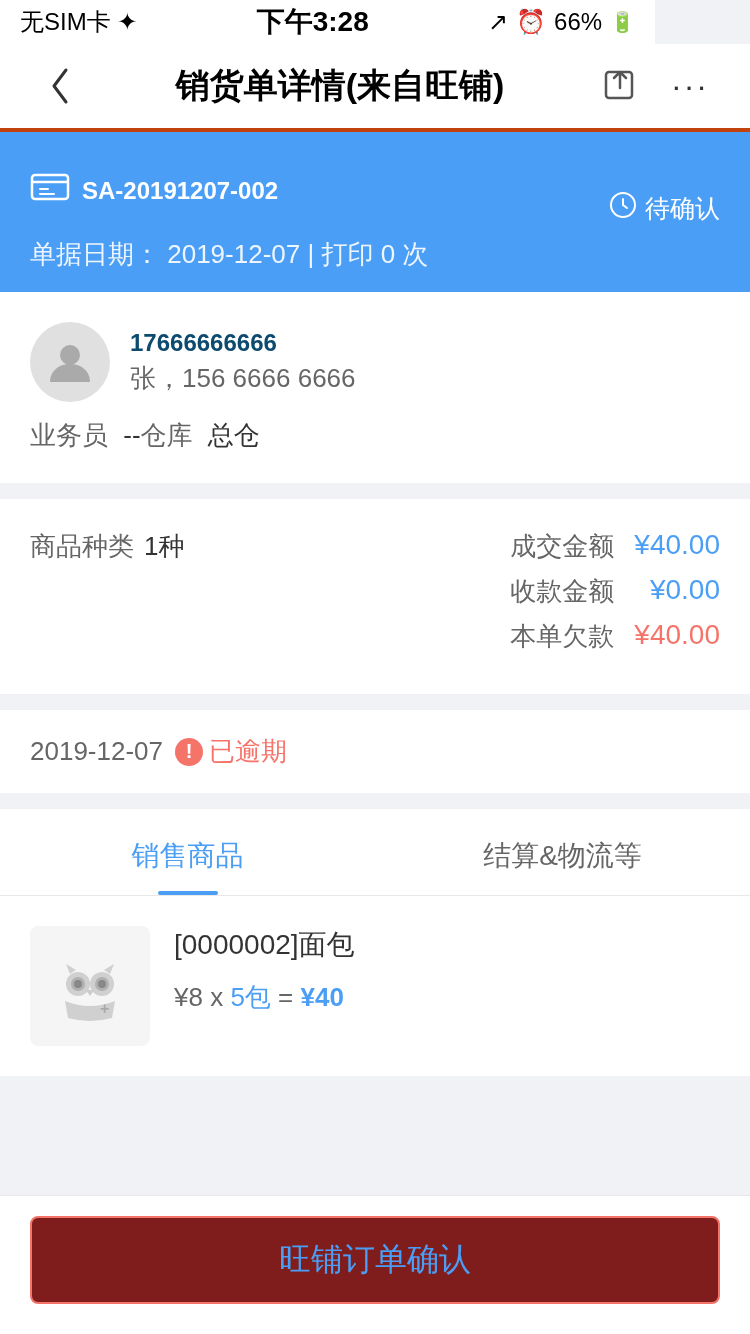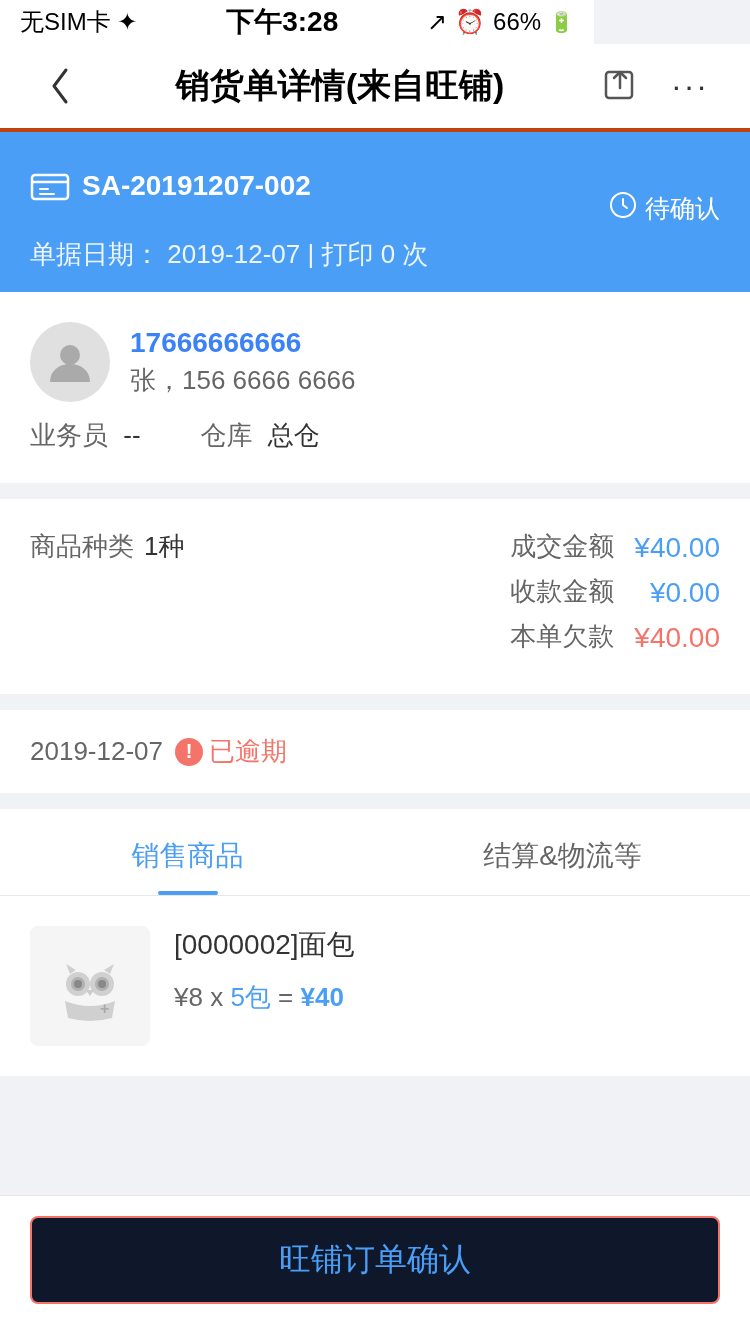--- a/index.html
+++ b/index.html
@@ -8,21 +8,21 @@
       width: 750px;
       min-height: 1334px;
       font-family: -apple-system, "PingFang SC", "Helvetica Neue", Arial, sans-serif;
       background: #f0f2f5;
       font-size: 28px;
       color: #333;
     }
 
     
     .status-bar {
-      width: 594px;
+      width: 655px;
       height: 44px;
       background: #fff;
       display: flex;
       align-items: center;
       justify-content: space-between;
       padding: 0 20px;
       font-size: 24px;
       color: #000;
     }
     .status-left { display: flex; align-items: center; gap: 10px; }
@@ -68,24 +68,25 @@
       padding: 24px 30px 20px;
       margin-bottom: 0;
     }
     .order-id-row {
       display: flex;
       align-items: center;
       justify-content: space-between;
       margin-bottom: 12px;
     }
     .order-id {
-      font-size: 28px;
+      font-size: 24px;
       font-weight: 700;
       color: #fff;
       display: flex;
+      align-items: center;
       gap: 12px;
     }
     .order-status {
       display: flex;
       align-items: center;
       gap: 8px;
       color: #fff;
       font-size: 25px;
       margin-top: 35px;
     }
@@ -111,32 +112,31 @@
       height: 80px;
       border-radius: 50%;
       background: #e0e0e0;
       display: flex;
       align-items: center;
       justify-content: center;
       flex-shrink: 0;
     }
     .avatar svg { width: 50px; height: 50px; fill: #aaa; }
     .customer-name {
-      font-size: 28px;
+      font-size: 24px;
       font-weight: 600;
-      color: #3b82f6;
+      color: #0c4a6e;
     }
     .customer-sub {
       font-size: 26px;
       color: #666;
       margin-top: 4px;
     }
     .customer-meta {
       display: flex;
-      gap: 60px;
       margin-top: 10px;
     }
     .meta-item {
       font-size: 26px;
       color: #666;
     }
     .meta-value { color: #333; margin-left: 8px; }
 
     
     .summary-section {
@@ -156,21 +156,21 @@
       align-items: center;
       gap: 10px;
       margin-bottom: 12px;
       font-size: 26px;
       color: #666;
     }
     .summary-item .label { color: #666; }
     .summary-item .value { color: #333; }
     .amount-row {
       display: flex;
-      align-items: flex-end;
+      align-items: flex-start;
       justify-content: space-between;
       margin-bottom: 10px;
       font-size: 26px;
     }
     .amount-label { color: #666; }
     .amount-green { color: #4a9ef5; font-size: 28px; }
     .amount-red { color: #f5746a; font-size: 28px; }
 
     
     .due-section {
@@ -292,21 +292,21 @@
       left: 0;
       width: 750px;
       background: #fff;
       padding: 20px 30px 30px;
       border-top: 1px solid #e8e8e8;
     }
     .confirm-btn {
       width: 100%;
       height: 88px;
       border: 2px solid #f5746a;
-      background: #0f172a;
+      background: #7f1d1d;
       color: #4a9ef5;
       font-size: 32px;
       font-weight: 500;
       border-radius: 8px;
       cursor: pointer;
       border-color: #f5746a;
       color: #4a9ef5;
     }
   </style>
 </head>

